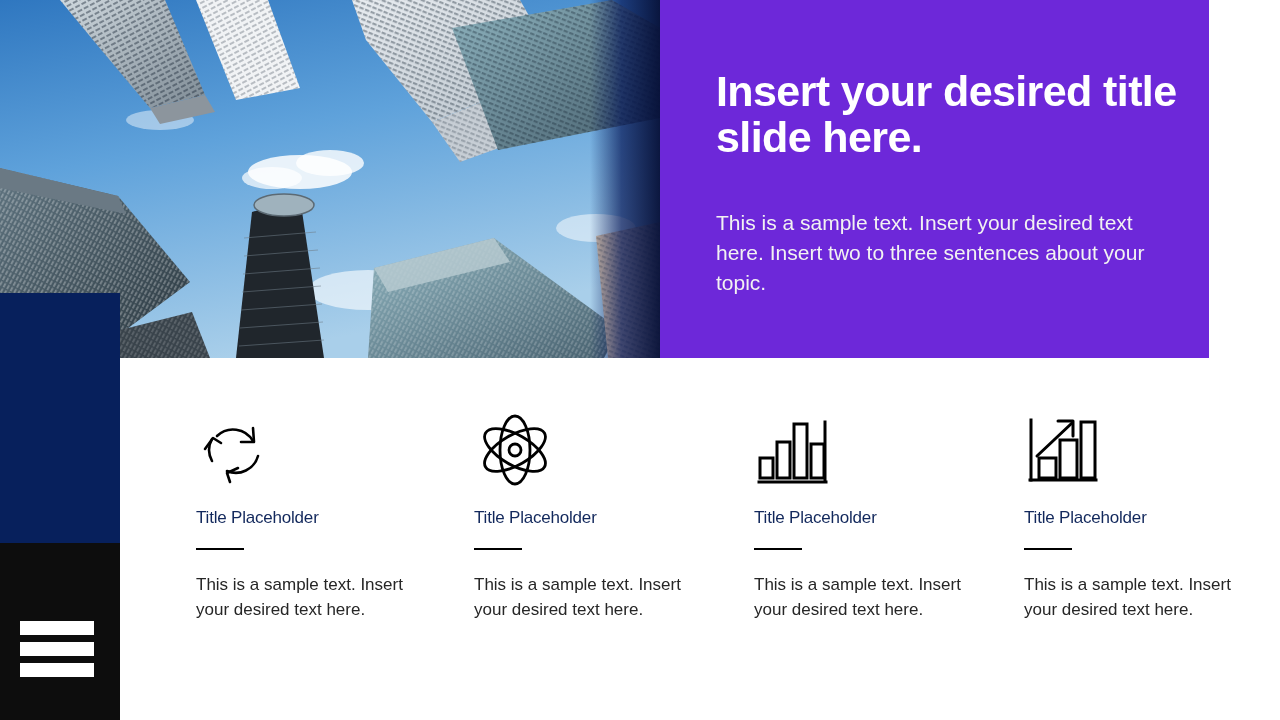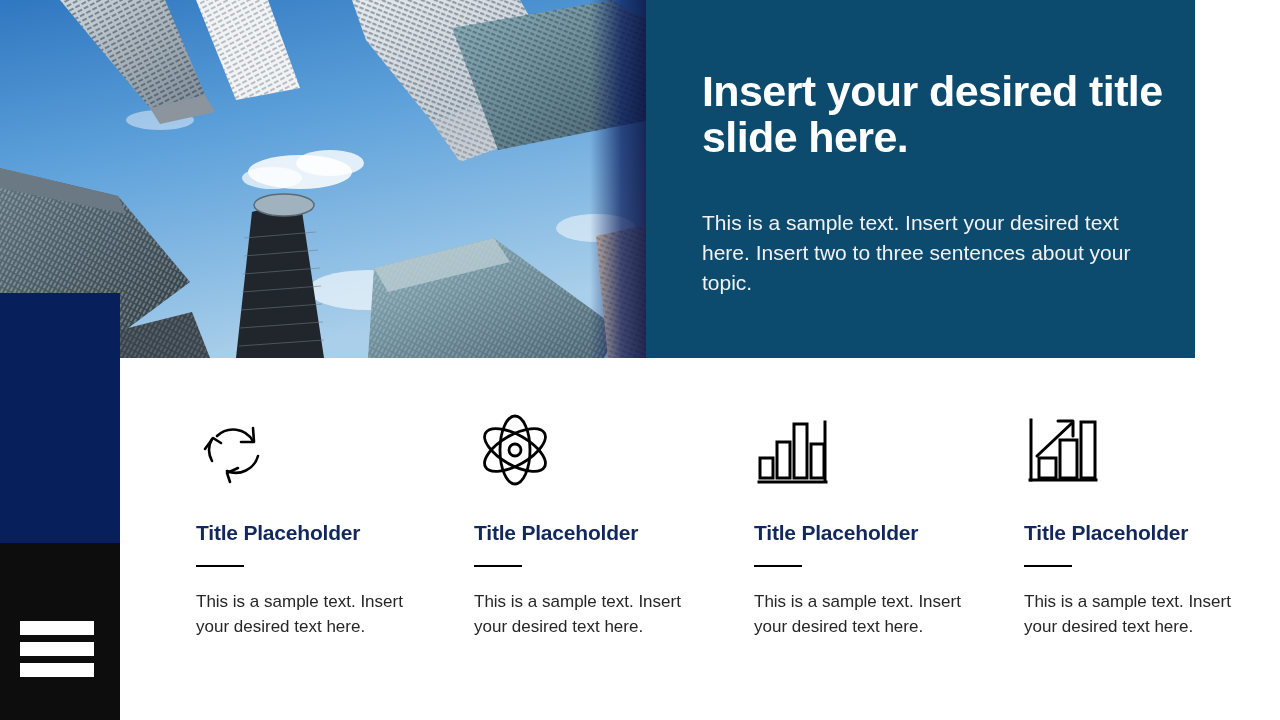--- a/index.html
+++ b/index.html
@@ -20,22 +20,22 @@
   }
   .photo svg { display:block; width:660px; height:358px; }
 
   .photo-tint {
     position:absolute; right:0; top:0; width:70px; height:358px;
     background:linear-gradient(90deg, rgba(8,22,74,0.0) 0%, rgba(8,26,90,0.72) 45%, rgba(6,16,56,0.96) 100%);
     pointer-events:none;
   }
 
   .hero-panel {
-    position:absolute; left:646px; top:0; width:549px; height:358px;
-    background:#0c4a6e;
+    position:absolute; left:660px; top:0; width:549px; height:358px;
+    background:#6d28d9;
   }
 
   .hero-title {
     position:absolute; left:56px; top:68px; width:520px;
     color:#ffffff; font-size:43px; line-height:46px;
     font-weight:bold; letter-spacing:-0.6px;
   }
   .hero-sub {
     position:absolute; left:56px; top:208px; width:440px;
     color:#f2f2f2; font-size:21px; line-height:30px; font-weight:400;
@@ -63,22 +63,22 @@
   .col-0 { left:196px; }
   .col-1 { left:474px; }
   .col-2 { left:754px; }
   .col-3 { left:1024px; }
 
   .col-icon { height:92px; display:flex; align-items:center; margin-top:46px; }
   .col-icon svg { display:block; }
   .col-0 .col-icon, .col-1 .col-icon { justify-content:flex-start; padding-left:0; }
 
   .col-title {
-    color:#12285c; font-size:21px; font-weight:bold;
-    margin-top:25px; letter-spacing:-0.2px; white-space:nowrap;
+    color:#12285c; font-size:17px; font-weight:normal;
+    margin-top:12px; letter-spacing:-0.2px; white-space:nowrap;
   }
   .col-rule { width:48px; height:2px; background:#000000; margin-top:20px; }
   .col-body {
     color:#262626; font-size:17px; line-height:25px;
     margin-top:22px; width:215px;
   }
 </style>
 </head>
 <body>
 

